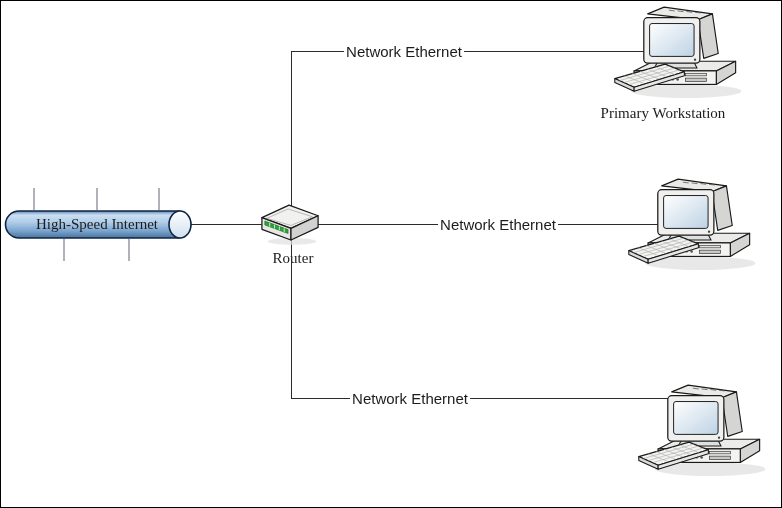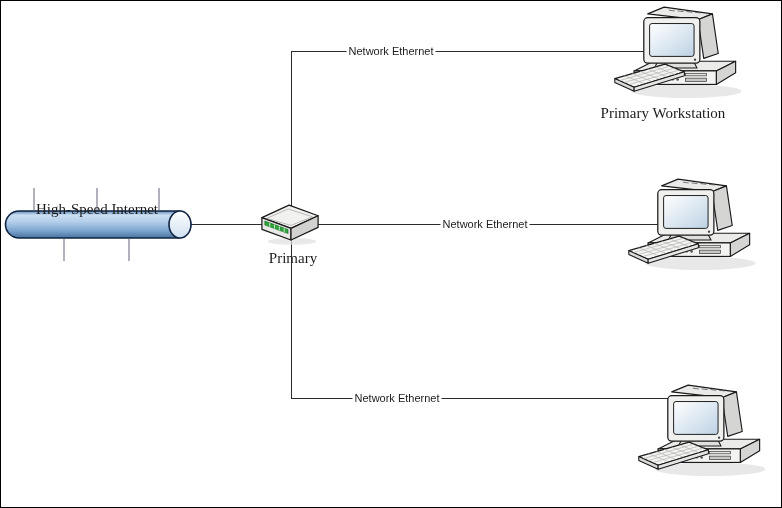--- a/index.html
+++ b/index.html
@@ -10,21 +10,21 @@
   }
   .hline{position:absolute;height:1px;background:#2b2b2b;z-index:1;}
   .vline{position:absolute;width:1px;background:#2b2b2b;z-index:1;}
   .icon{position:absolute;z-index:2;}
   .node-lbl{
     position:absolute;transform:translateX(-50%);white-space:nowrap;
     font-size:15px;line-height:17px;z-index:3;font-family:Liberation Serif, serif;
   }
   .link-lbl{
     position:absolute;transform:translateX(-50%);white-space:nowrap;
-    font-size:11px;line-height:13px;background:#fff;padding:0 2px;z-index:3;
+    font-size:15px;line-height:13px;background:#fff;padding:0 2px;z-index:3;margin-left:13px;
   }
 </style>
 </head>
 <body>
 
 <svg width="0" height="0" style="position:absolute" aria-hidden="true">
   <defs>
     <linearGradient id="grad-screen" x1="0" y1="0" x2="1" y2="1">
       <stop offset="0" stop-color="#ffffff"></stop>
       <stop offset="1" stop-color="#bdd2e4"></stop>
@@ -115,26 +115,26 @@
     <g stroke="#7d7d90" stroke-width="1.2">
       <line x1="33" y1="3" x2="33" y2="25"></line>
         <line x1="96" y1="3" x2="96" y2="25"></line>
       <line x1="158" y1="3" x2="158" y2="25"></line>
       <line x1="63" y1="54" x2="63" y2="76"></line>
         <line x1="128" y1="54" x2="128" y2="76"></line>
     </g>
     <rect x="4.5" y="26" width="185" height="27" rx="13.5" fill="url(#grad-pipe)" stroke="#0f2442" stroke-width="1.6"></rect>
     <ellipse cx="179" cy="39.5" rx="11" ry="13.5" fill="url(#grad-mouth)" stroke="#0f2442" stroke-width="1.6"></ellipse>
   </svg>
-  <div class="node-lbl" style="left:96px;top:200px">High-Speed Internet</div>
+  <div class="node-lbl" style="left:96px;top:215px">High-Speed Internet</div>
 
   <svg class="icon" style="left:258px;top:200px" width="62" height="45" viewBox="0 0 64 46">
     <use href="#sym-router"></use>
   </svg>
-  <div class="node-lbl" style="left:292px;top:249px;z-index:0">Primary</div>
+  <div class="node-lbl" style="left:292px;top:249px;z-index:0">Router</div>
 
   <div class="link-lbl" style="left:390px;top:44px">Network Ethernet</div>
   <div class="link-lbl" style="left:484px;top:217px">Network Ethernet</div>
   <div class="link-lbl" style="left:396px;top:391px">Network Ethernet</div>
 
   <svg class="icon" style="left:608px;top:4px" width="145" height="97" viewBox="0 0 150 100">
     <use href="#sym-ws"></use>
   </svg>
   <div class="node-lbl" style="left:662px;top:104px">Primary Workstation</div>
 

